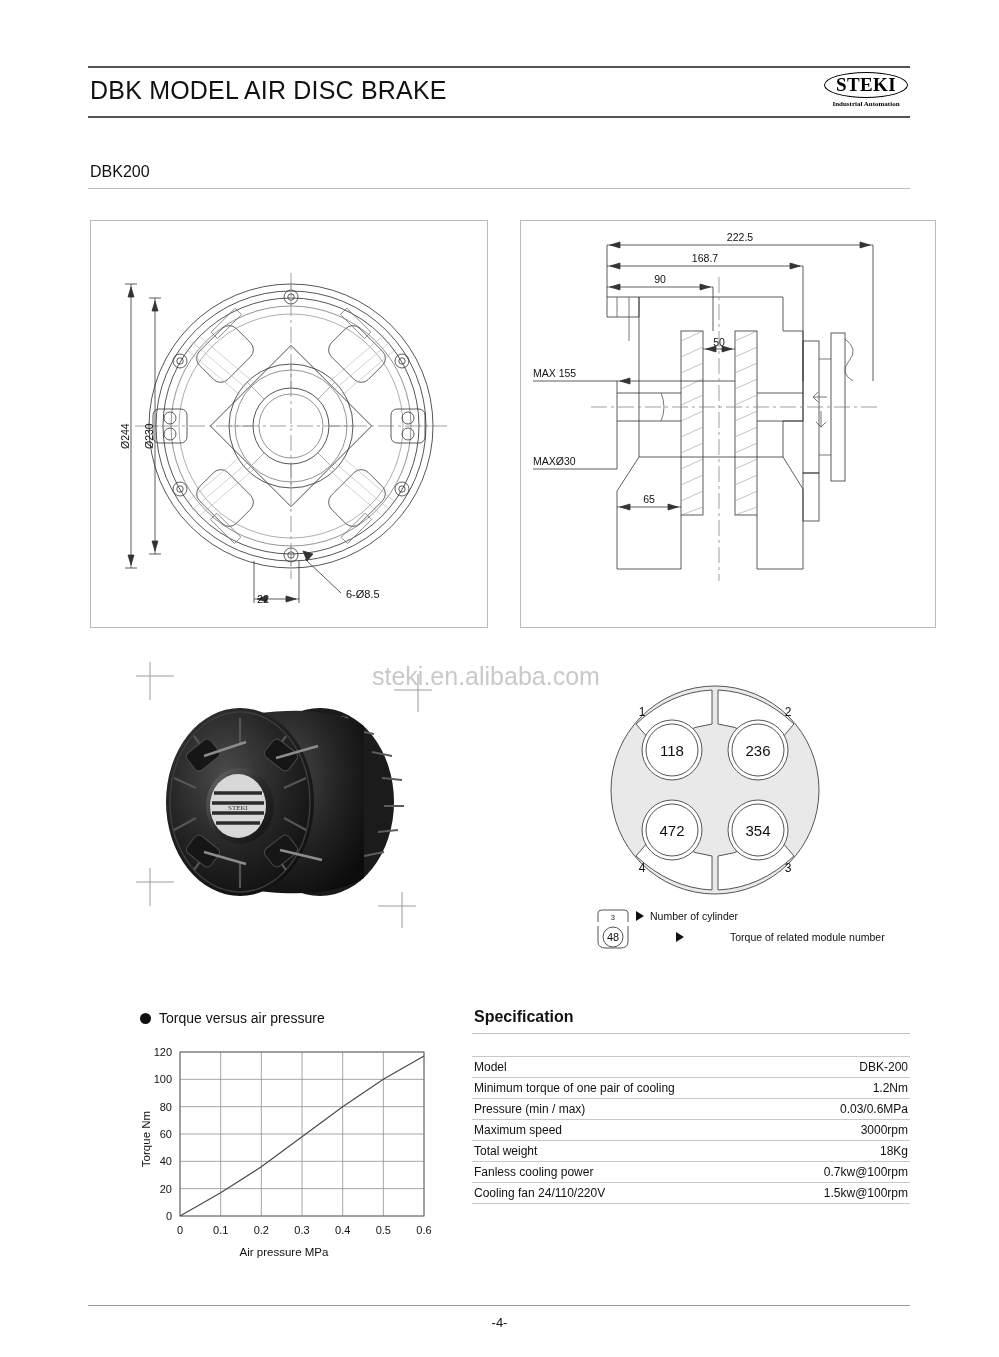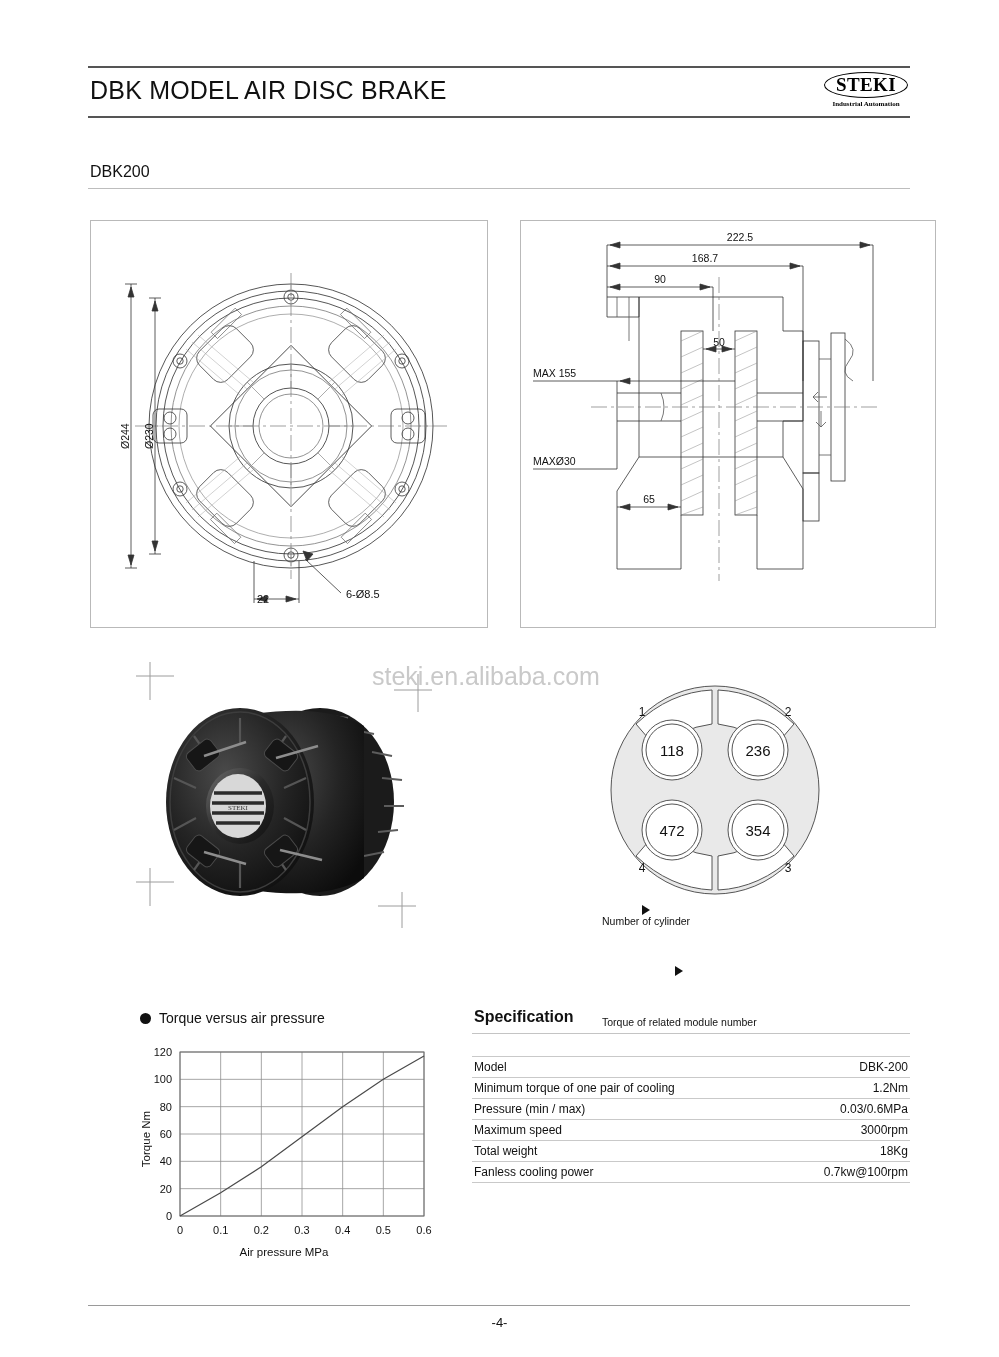--- a/index.html
+++ b/index.html
@@ -126,21 +126,20 @@
     position: absolute;
     left: 596px; top: 905px;
     width: 260px; height: 52px;
   }
   .legend-row {
     position: absolute;
     left: 0;
     height: 22px;
     display: flex;
     align-items: center;
-    flex-direction: column;
   }
   .legend-row .legend-text {
     font-size: 10.5px;
     color: #111;
     white-space: nowrap;
     margin-left: 6px;
   }
   .legend-arrow {
     width: 0; height: 0;
     border-left: 8px solid #111;
@@ -708,18 +707,22 @@
           <td class="spec-value">3000rpm</td>
         </tr>
         <tr>
           <td class="spec-label">Total weight</td>
           <td class="spec-value">18Kg</td>
         </tr>
         <tr>
           <td class="spec-label">Fanless cooling power</td>
           <td class="spec-value">0.7kw@100rpm</td>
         </tr>
+        <tr>
+          <td class="spec-label">Cooling fan 24/110/220V</td>
+          <td class="spec-value">1.5kw@100rpm</td>
+        </tr>
       </tbody>
   </table>
 </div>
 
 <div id="footer-rule"></div>
 <div id="footer-page-number">-4-</div>
 
 </body></html>

